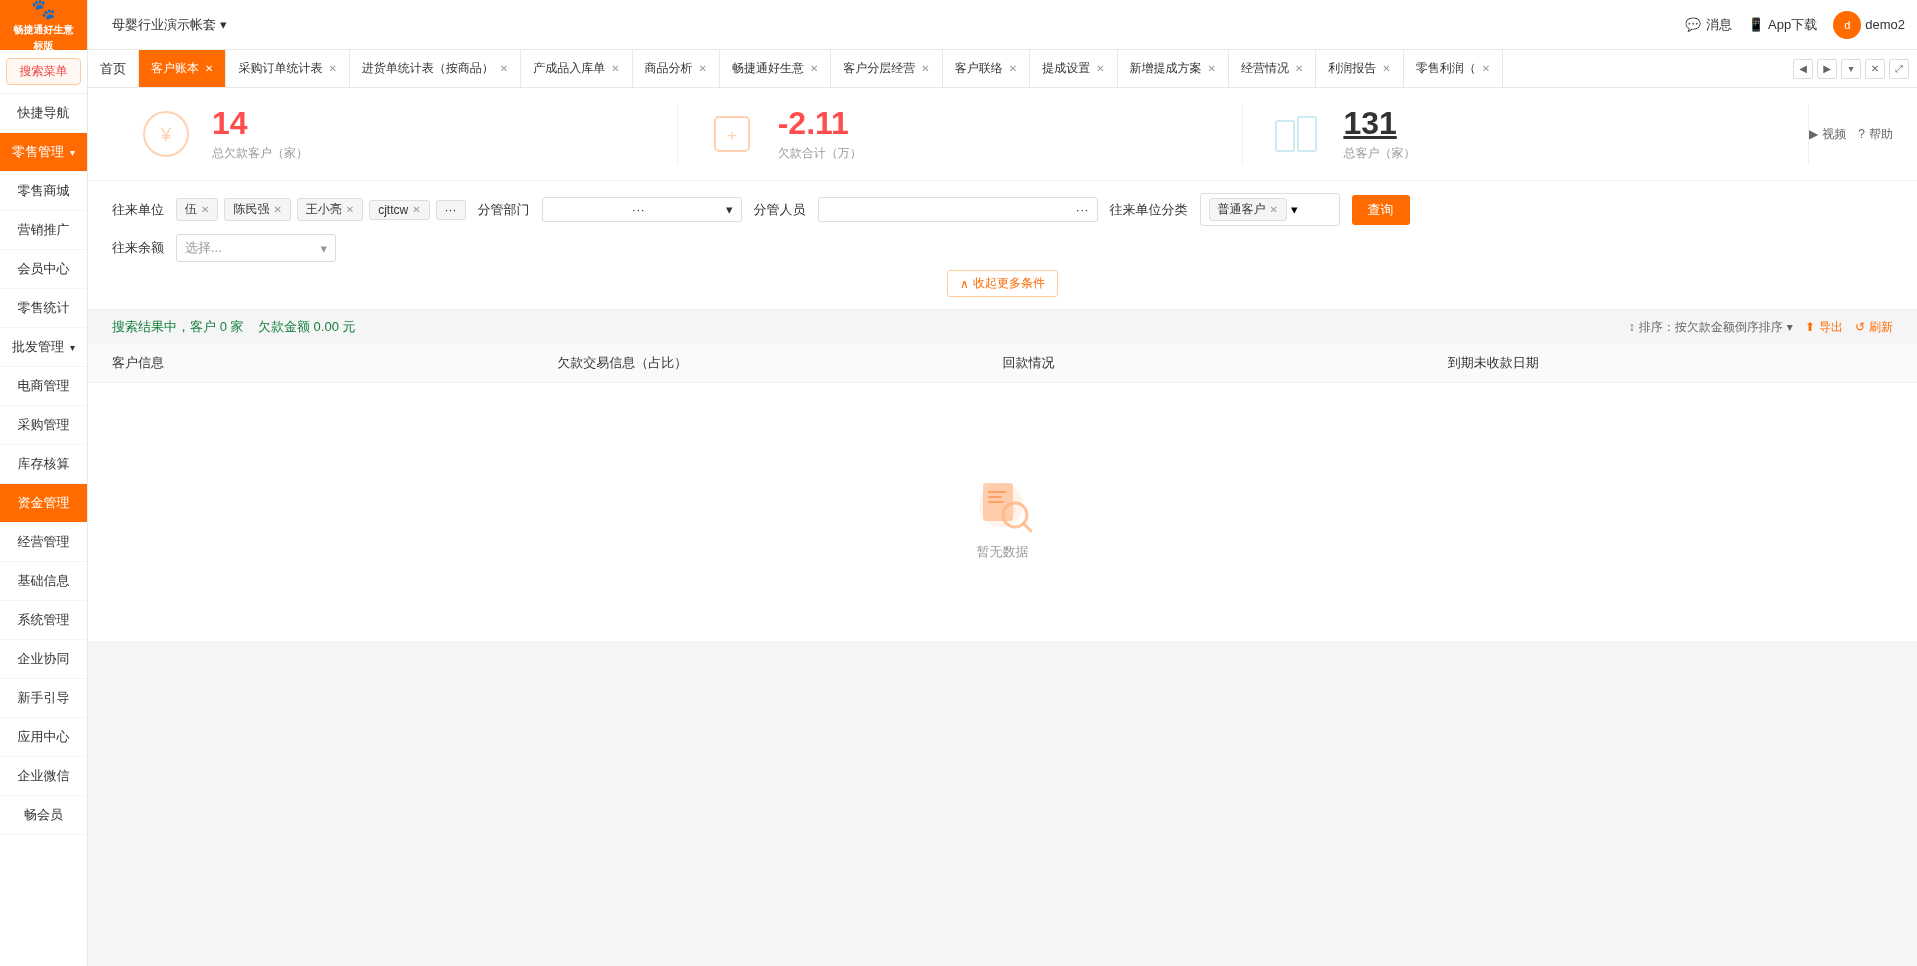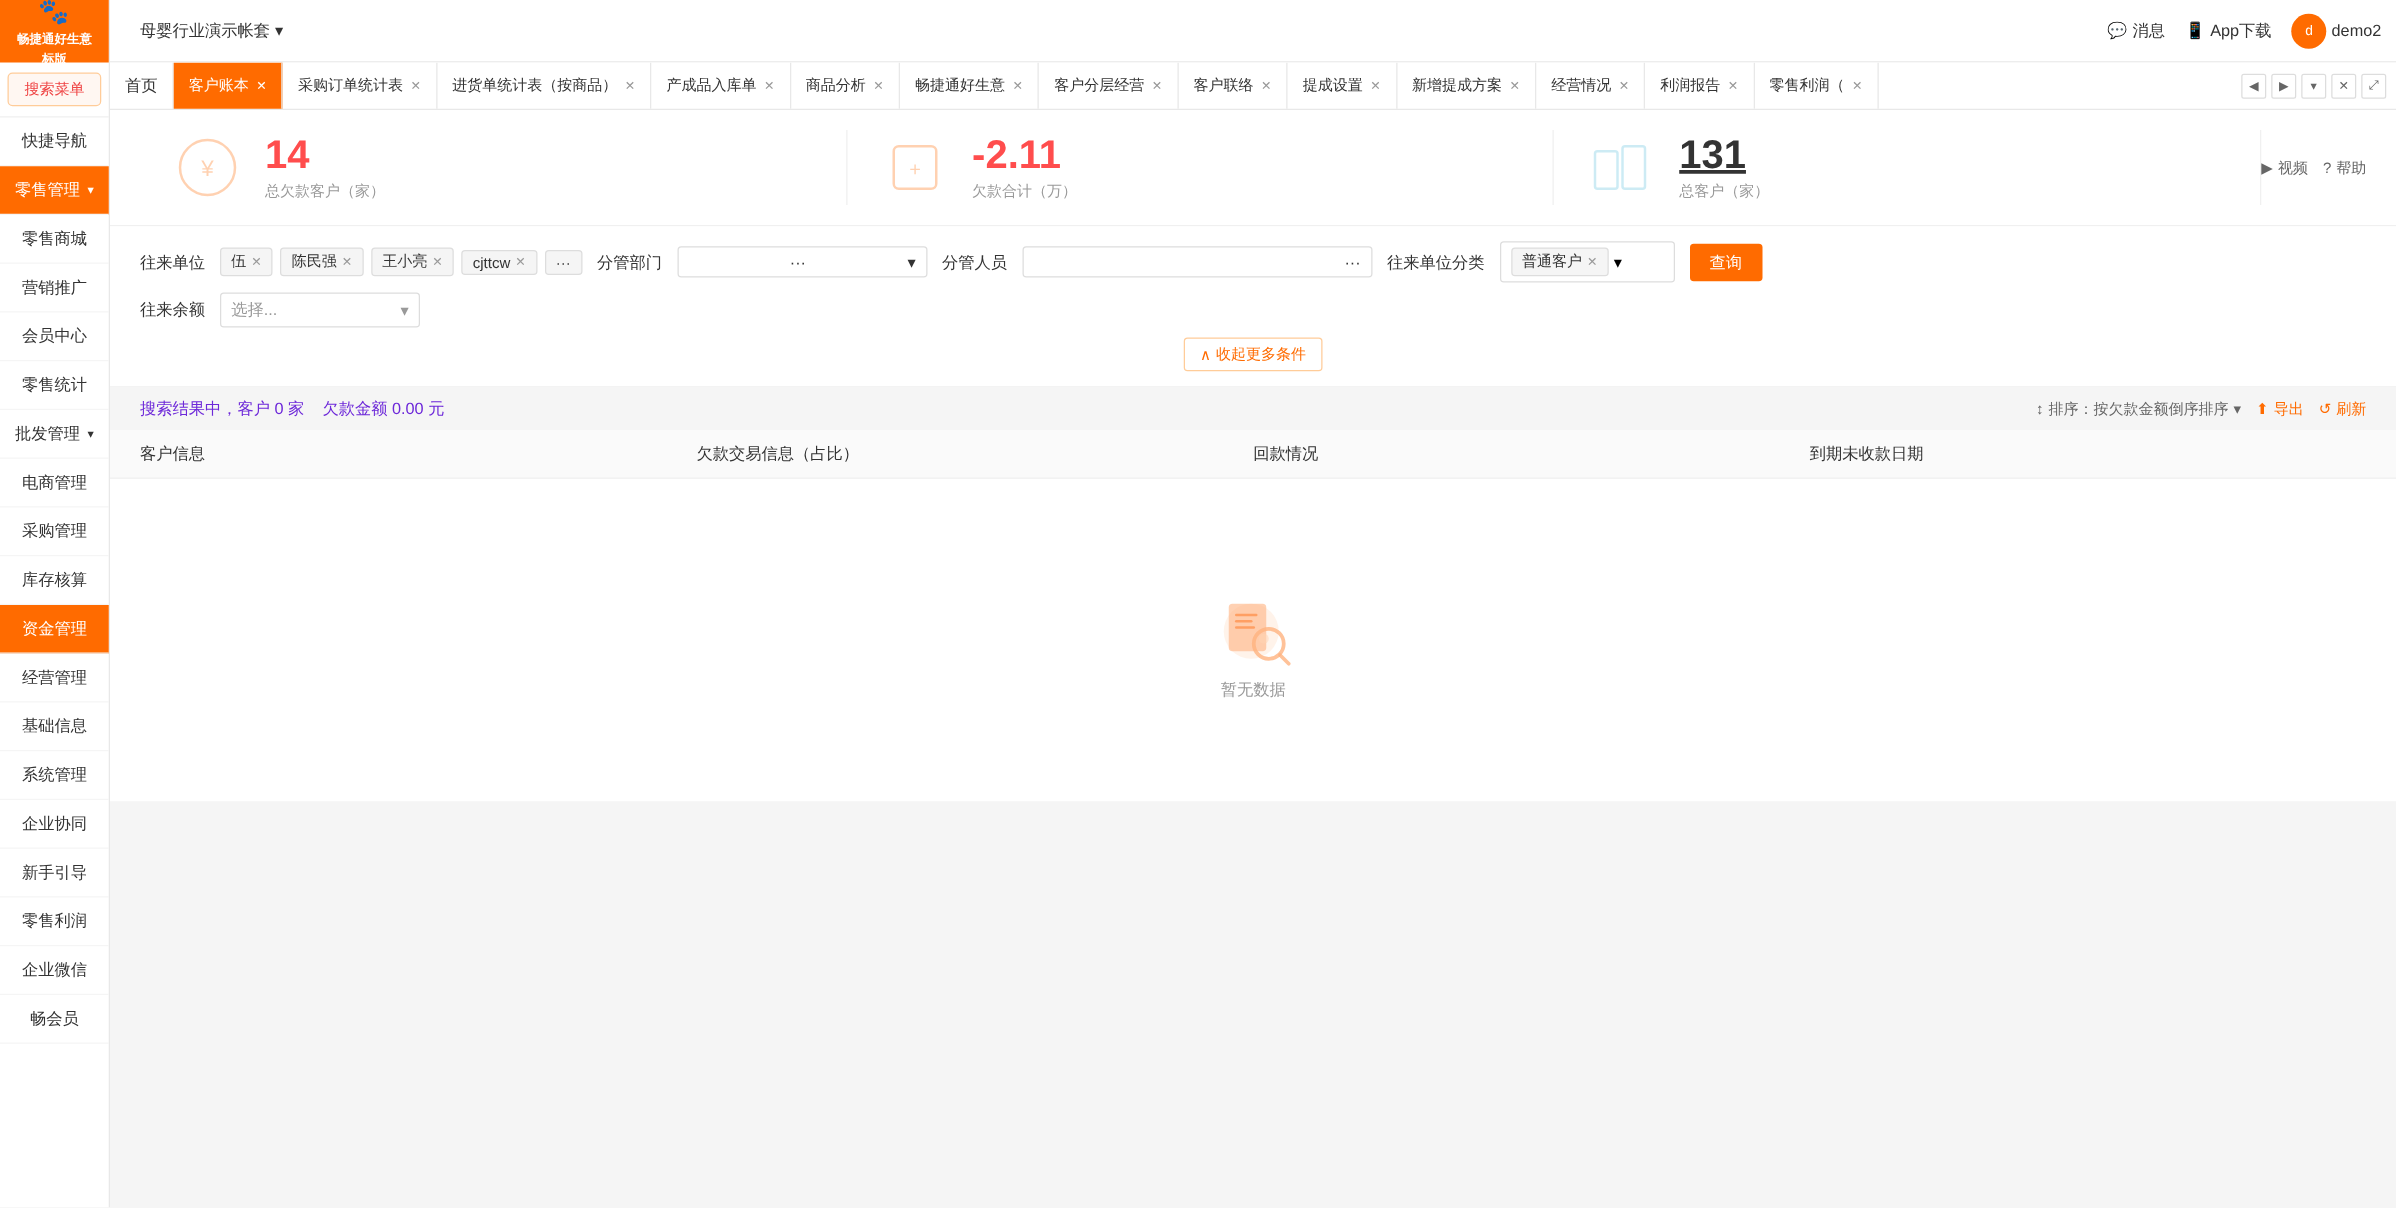--- a/index.html
+++ b/index.html
@@ -65,21 +65,21 @@
     .filter-select { border: 1px solid #ddd; border-radius: 3px; padding: 4px 8px; font-size: 13px; color: #333; background: #fff; min-width: 120px; display: flex; align-items: center; justify-content: space-between; cursor: pointer; gap: 4px; }
     .filter-select-wide { min-width: 200px; }
     .filter-select-personnel { min-width: 280px; }
     .filter-category-select { display: flex; align-items: center; gap: 4px; border: 1px solid #ddd; border-radius: 3px; padding: 4px 8px; font-size: 13px; min-width: 140px; }
     .filter-category-tags { display: flex; align-items: center; gap: 4px; }
     .collapse-btn { display: flex; align-items: center; justify-content: center; gap: 4px; color: #ff6b00; font-size: 12px; cursor: pointer; padding: 4px 12px; border: 1px solid #ffcc99; border-radius: 3px; background: #fff; }
 
     
     .results-bar { display: flex; align-items: center; justify-content: space-between; padding: 8px 24px; background: #f5f5f5; }
     .results-info { font-size: 13px; color: #333; }
-    .results-info span { color: #6d28d9; }
+    .results-info span { color: #15803d; }
     .results-actions { display: flex; align-items: center; gap: 12px; font-size: 12px; color: #666; }
     .results-sort { display: flex; align-items: center; gap: 4px; cursor: pointer; }
     .results-btn { display: flex; align-items: center; gap: 4px; cursor: pointer; color: #ff6b00; }
 
     
     .table-container { background: #fff; margin: 0; }
     .table-header { display: grid; grid-template-columns: 1fr 1fr 1fr 1fr; border-bottom: 1px solid #f0f0f0; padding: 10px 24px; background: #fafafa; }
     .table-header-cell { font-size: 13px; color: #333; font-weight: 500; }
     .table-empty { display: flex; flex-direction: column; align-items: center; justify-content: center; padding: 80px 0; }
     .empty-text { font-size: 13px; color: #999; }
@@ -144,21 +144,21 @@
   <div class="sidebar-nav-item">
     <span>系统管理</span>
   </div>
   <div class="sidebar-nav-item">
     <span>企业协同</span>
   </div>
   <div class="sidebar-nav-item">
     <span>新手引导</span>
   </div>
   <div class="sidebar-nav-item">
-    <span>零售利润</span>
+    <span>应用中心</span>
   </div>
   <div class="sidebar-nav-item">
     <span>企业微信</span>
   </div>
   <div class="sidebar-nav-item">
     <span>畅会员</span>
   </div>
 </div>
 
 <div class="main">

